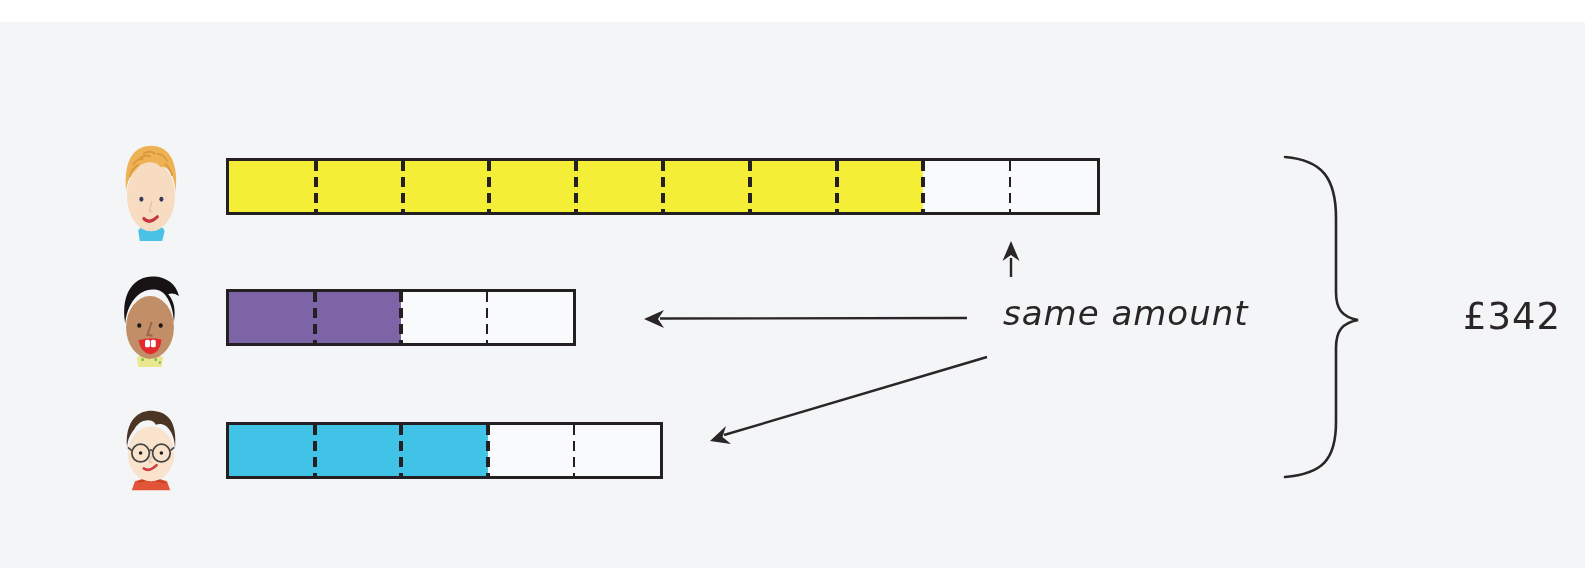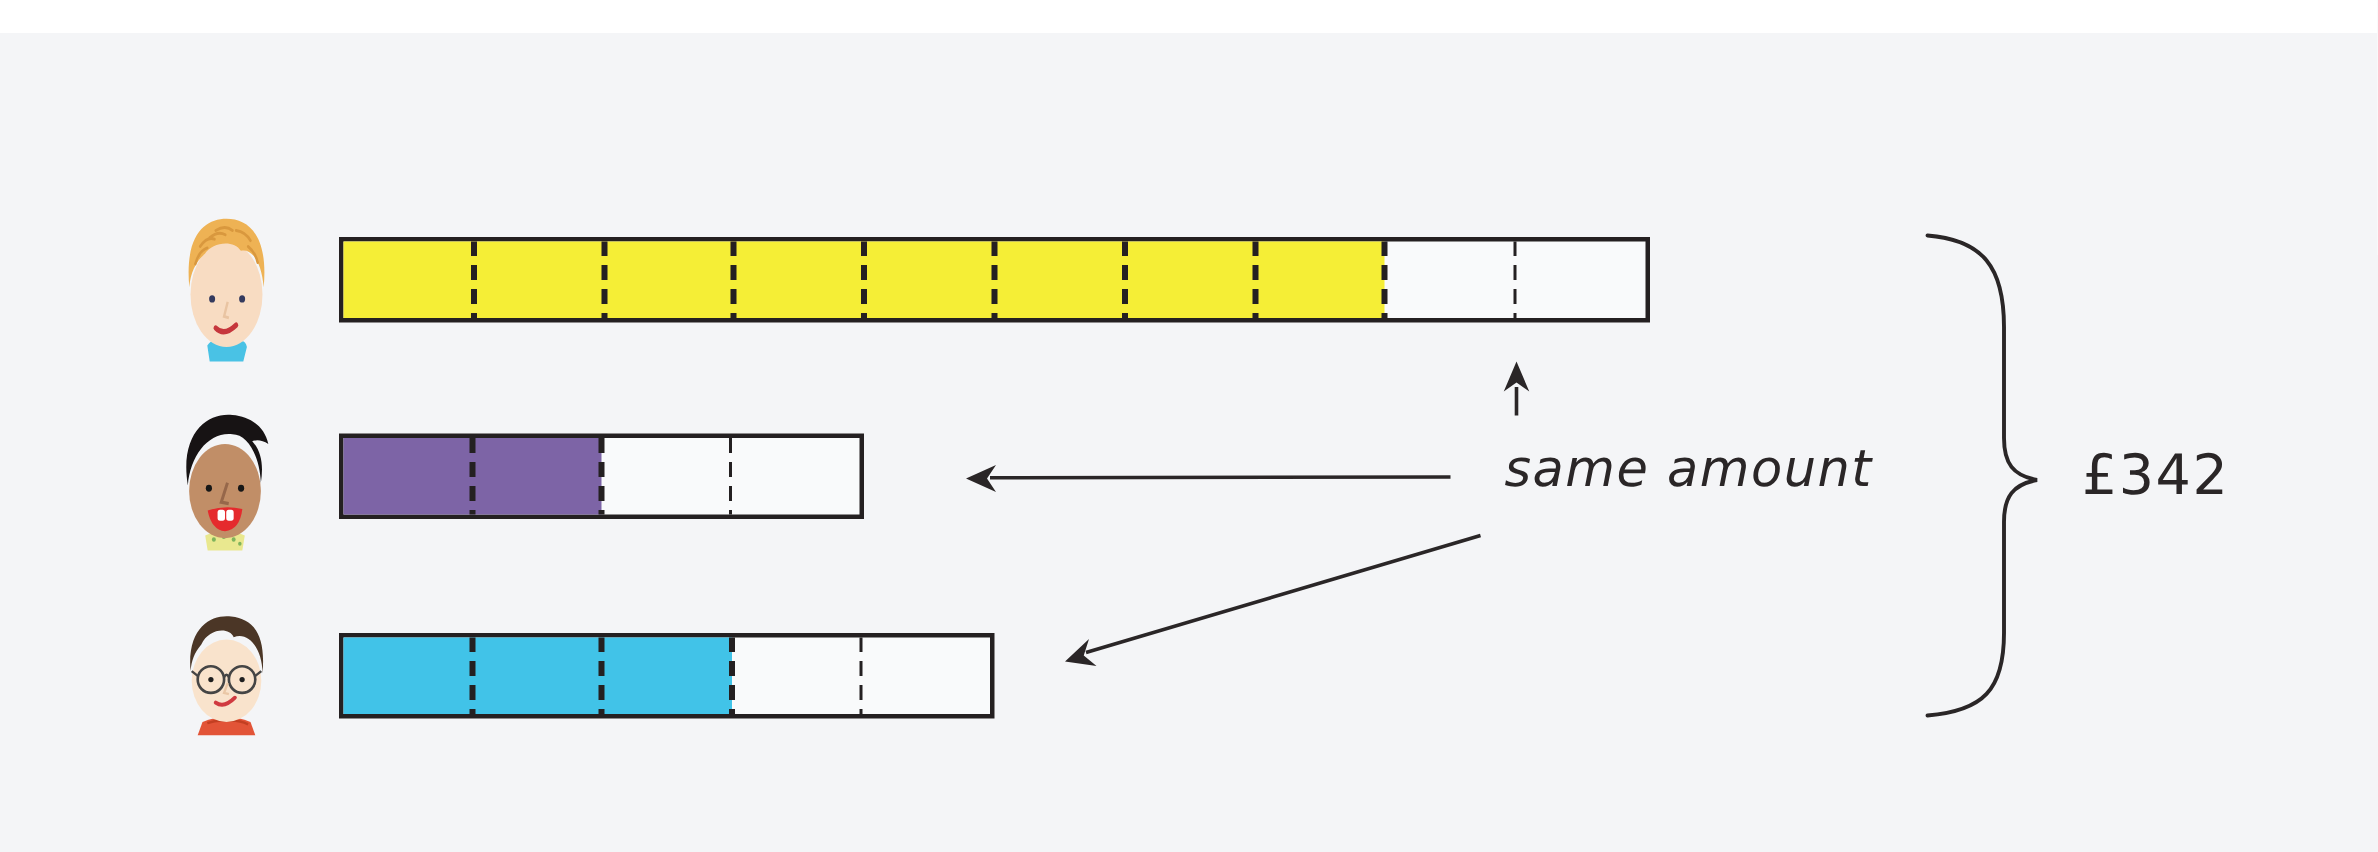--- a/index.html
+++ b/index.html
@@ -17,21 +17,21 @@
     border:3px solid #242021; background:#f9fafb;
   }
   .bar-fill{position:absolute; left:0; top:0; bottom:0;}
   .divider{position:absolute; top:0; bottom:0;}
   .annotation{
     position:absolute; left:1003px; top:271px; width:240px;
     font-size:34px; font-style:italic; letter-spacing:1px;
     line-height:40px; white-space:nowrap;
   }
   .total{
-    position:absolute; left:1388px; top:274px;
+    position:absolute; left:1463px; top:274px;
     font-size:37px; letter-spacing:1px; line-height:42px; white-space:nowrap;
   }
 </style>
 </head>
 <body>
 
 <div class="page">
 
   <div class="avatar" style="left:119px; top:119px;">
     <svg width="64" height="101" viewBox="0 0 80 104" preserveAspectRatio="none">

